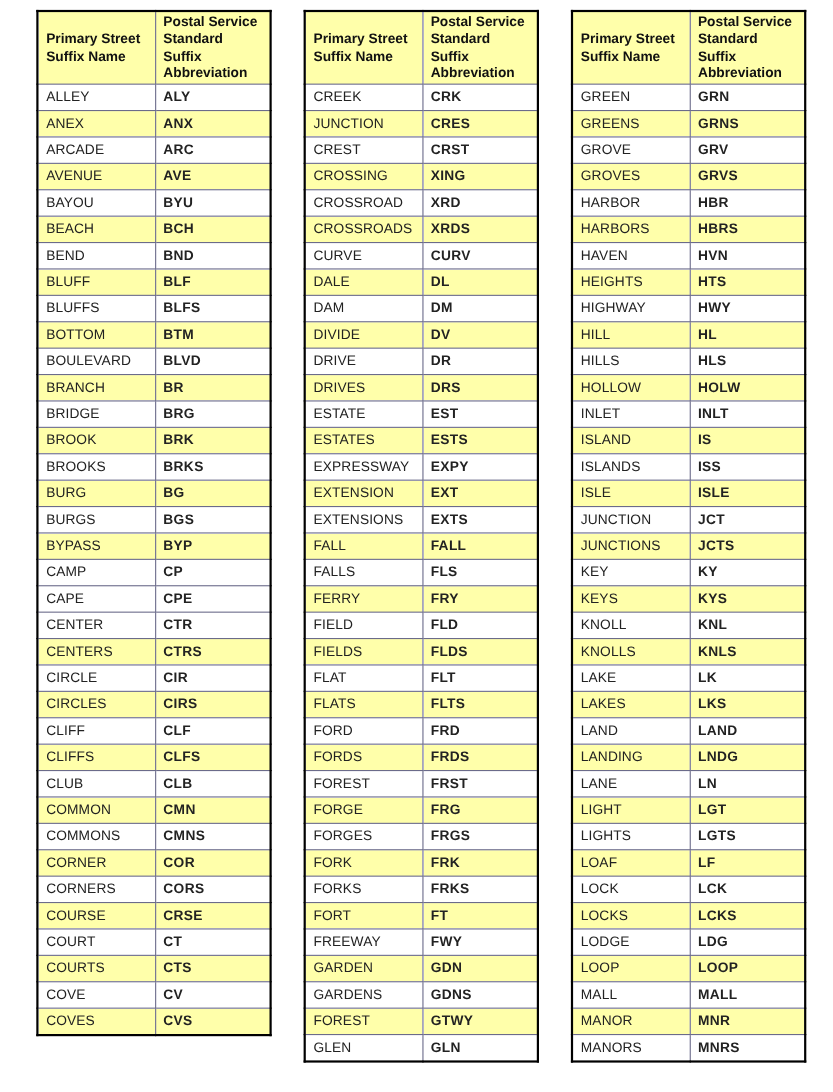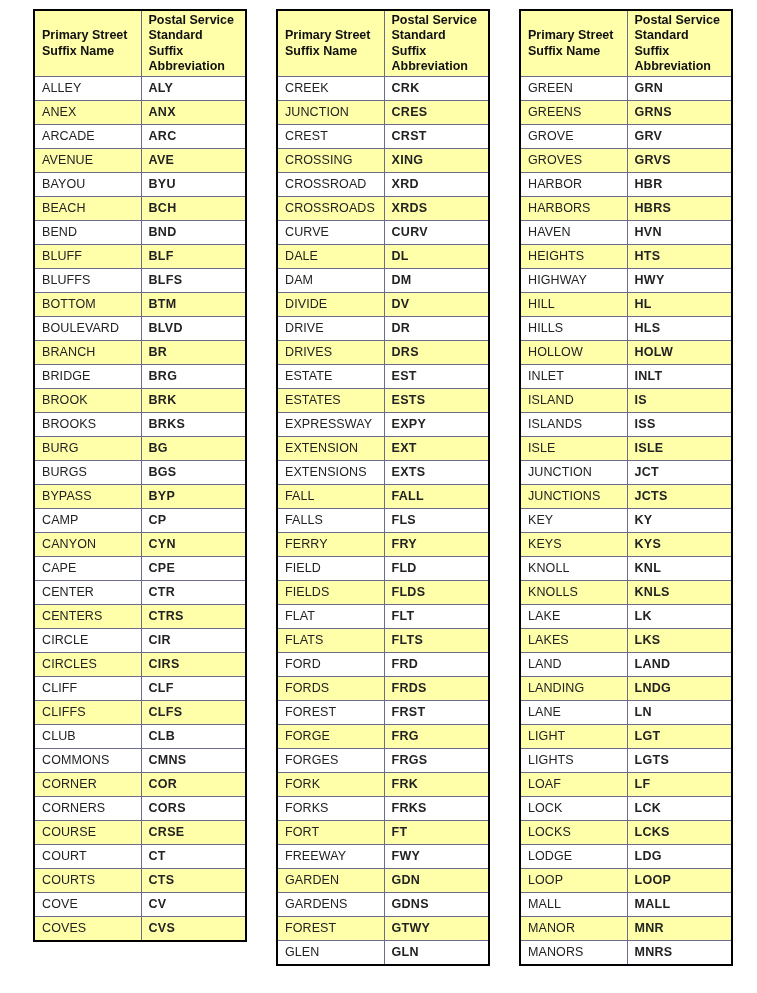--- a/index.html
+++ b/index.html
@@ -159,24 +159,20 @@
             <td class="abbr">BGS</td>
           </tr>
           <tr class="alt">
             <td class="name">BYPASS</td>
             <td class="abbr">BYP</td>
           </tr>
           <tr class="plain">
             <td class="name">CAMP</td>
             <td class="abbr">CP</td>
           </tr>
-          <tr class="alt">
-            <td class="name">CANYON</td>
-            <td class="abbr">CYN</td>
-          </tr>
           <tr class="plain">
             <td class="name">CAPE</td>
             <td class="abbr">CPE</td>
           </tr>
           <tr class="plain">
             <td class="name">CENTER</td>
             <td class="abbr">CTR</td>
           </tr>
           <tr class="alt">
             <td class="name">CENTERS</td>
@@ -194,20 +190,24 @@
             <td class="name">CLIFF</td>
             <td class="abbr">CLF</td>
           </tr>
           <tr class="alt">
             <td class="name">CLIFFS</td>
             <td class="abbr">CLFS</td>
           </tr>
           <tr class="plain">
             <td class="name">CLUB</td>
             <td class="abbr">CLB</td>
+          </tr>
+          <tr class="alt">
+            <td class="name">COMMON</td>
+            <td class="abbr">CMN</td>
           </tr>
           <tr class="plain">
             <td class="name">COMMONS</td>
             <td class="abbr">CMNS</td>
           </tr>
           <tr class="alt">
             <td class="name">CORNER</td>
             <td class="abbr">COR</td>
           </tr>
           <tr class="plain">

